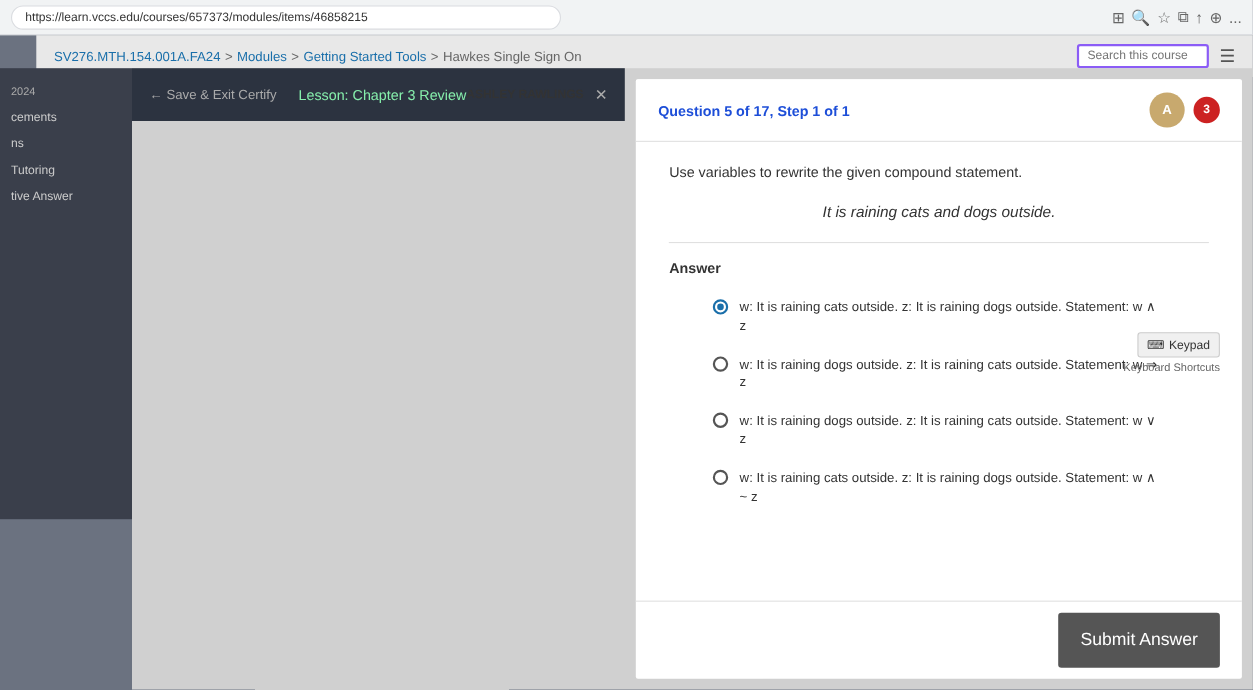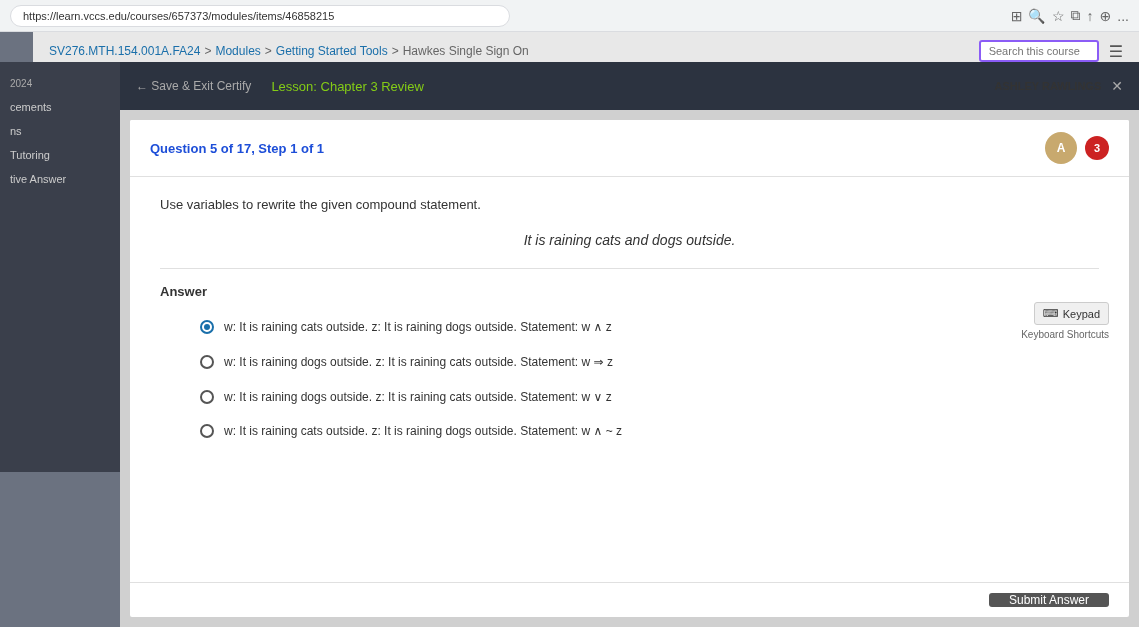--- a/index.html
+++ b/index.html
@@ -97,21 +97,21 @@
 
     
     .main-wrapper {
       position: absolute;
       left: 120px;
       top: 62px;
       right: 0;
       bottom: 0;
       background: #d0d0d0;
       display: flex;
-      flex-direction: column;
+      flex-direction: row;
     }
 
     
     .course-header {
       background: #2c3340;
       color: white;
       padding: 8px 16px;
       display: flex;
       align-items: center;
       justify-content: space-between;
@@ -127,21 +127,21 @@
       background: transparent;
       border: none;
       color: #aaa;
       font-size: 12px;
       cursor: pointer;
       display: flex;
       align-items: center;
       gap: 4px;
     }
     .lesson-title {
-      color: #84cc16;
+      color: #86efac;
       font-size: 13px;
     }
 
     
     .content-area {
       flex: 1;
       background: white;
       margin: 10px;
       border-radius: 2px;
       display: flex;
@@ -318,23 +318,23 @@
     .submit-area {
       display: flex;
       justify-content: flex-end;
       padding: 10px 20px;
       border-top: 1px solid #e0e0e0;
     }
     .submit-btn {
       background: #555;
       color: white;
       border: none;
-      padding: 0 20px;
+      padding: 16px 20px;
       border-radius: 3px;
-      font-size: 12px;
+      font-size: 16px;
       cursor: pointer;
     }
 
     
     .date-text {
       color: #aaa;
       font-size: 10px;
       padding: 6px 10px;
     }
   </style>

